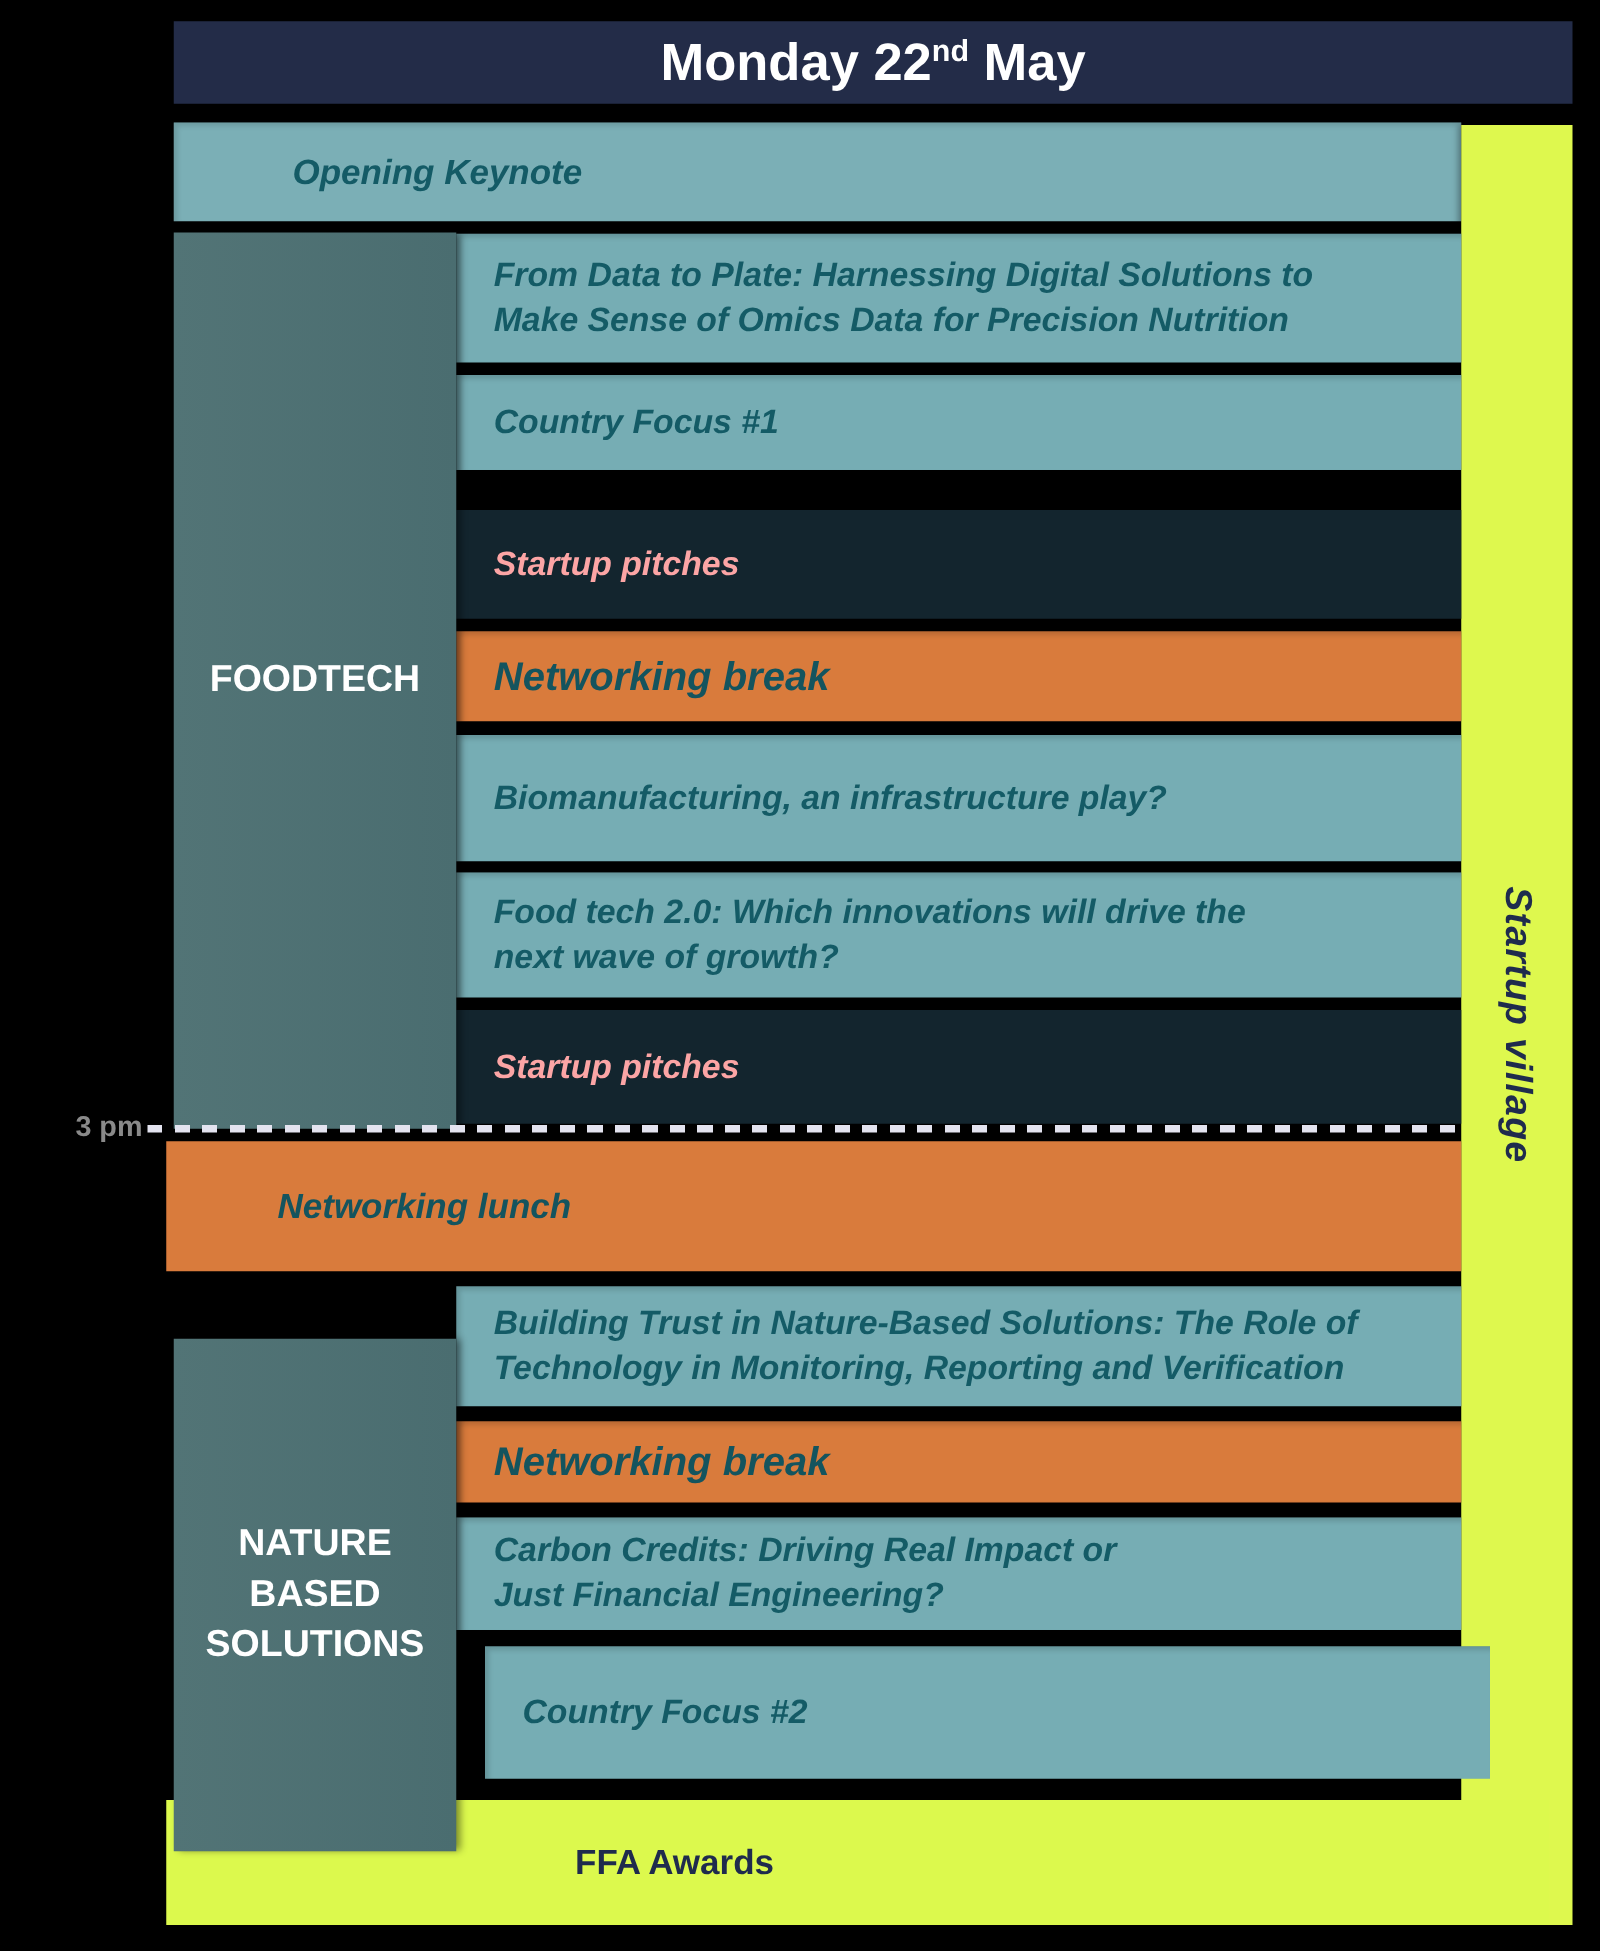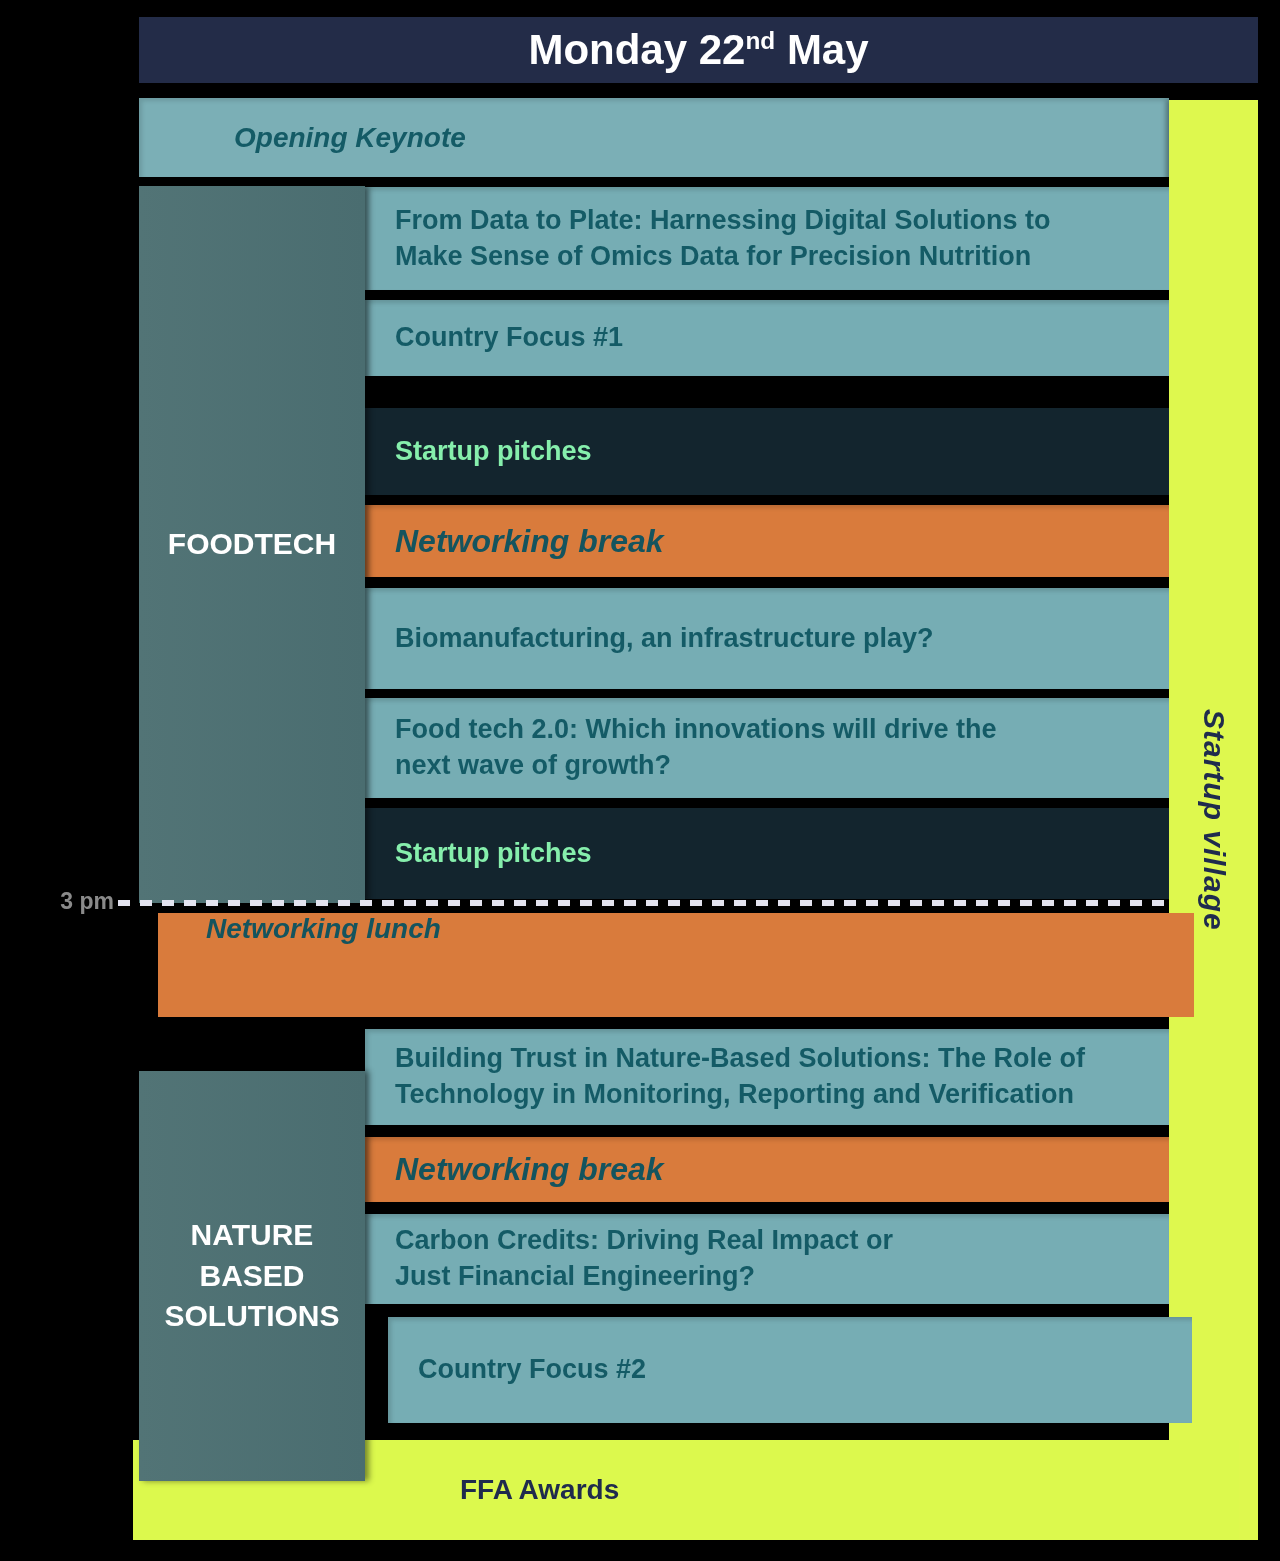--- a/index.html
+++ b/index.html
@@ -58,23 +58,24 @@
   .track.nbs { top: 1029px; height: 410px; margin-top: 42px; }
 
   
   .row {
     left: 365px; width: 804px;
     display: flex; align-items: center;
     padding-left: 30px; padding-right: 20px;
     font-weight: bold; font-size: 27px; line-height: 1.32;
     white-space: pre-line;
     box-shadow: inset 3px 3px 4px rgba(0,0,0,0.15);
+    font-style: italic;
   }
   .row.teal  { background: #76adb4; color: #145b66; }
-  .row.dark  { background: #13252e; color: #86efac; box-shadow: none; }
+  .row.dark  { background: #13252e; color: #fca5a5; box-shadow: none; }
   .row.break { background: #d97b3c; color: #14545e; font-style: italic; font-size: 32px; }
 
   .r1 { top: 187px;  height: 103px; }
   .r2 { top: 300px;  height: 76px;  }
   .r3 { top: 408px;  height: 87px;  }
   .r4 { top: 505px;  height: 72px;  }
   .r5 { top: 588px;  height: 101px; }
   .r6 { top: 698px;  height: 100px; }
   .r7 { top: 808px;  height: 91px;  }
   .ra { top: 1029px; height: 96px;  }
@@ -91,22 +92,22 @@
   .noon-label {
     left: 20px; top: 888px; width: 94px;
     color: #8a8a8a; font-weight: bold; font-size: 23px;
     text-align: right;
   }
 
   
   .lunch {
     left: 133px; top: 913px; width: 1036px; height: 104px;
     background: #d97b3c; color: #14545e;
-    display: flex; padding-left: 48px;
-    font-weight: bold; font-style: italic; font-size: 28px; margin-left: 25px;
+    display: flex; align-items: center; padding-left: 89px;
+    font-weight: bold; font-style: italic; font-size: 28px;
   }
   .ffa {
     left: 133px; top: 1440px; width: 1106px; height: 100px;
     background: #dcf94d; color: #1f2b4d;
     display: flex; align-items: center; padding-left: 327px;
     font-weight: bold; font-size: 28px;
   }
 </style>
 </head>
 <body>

